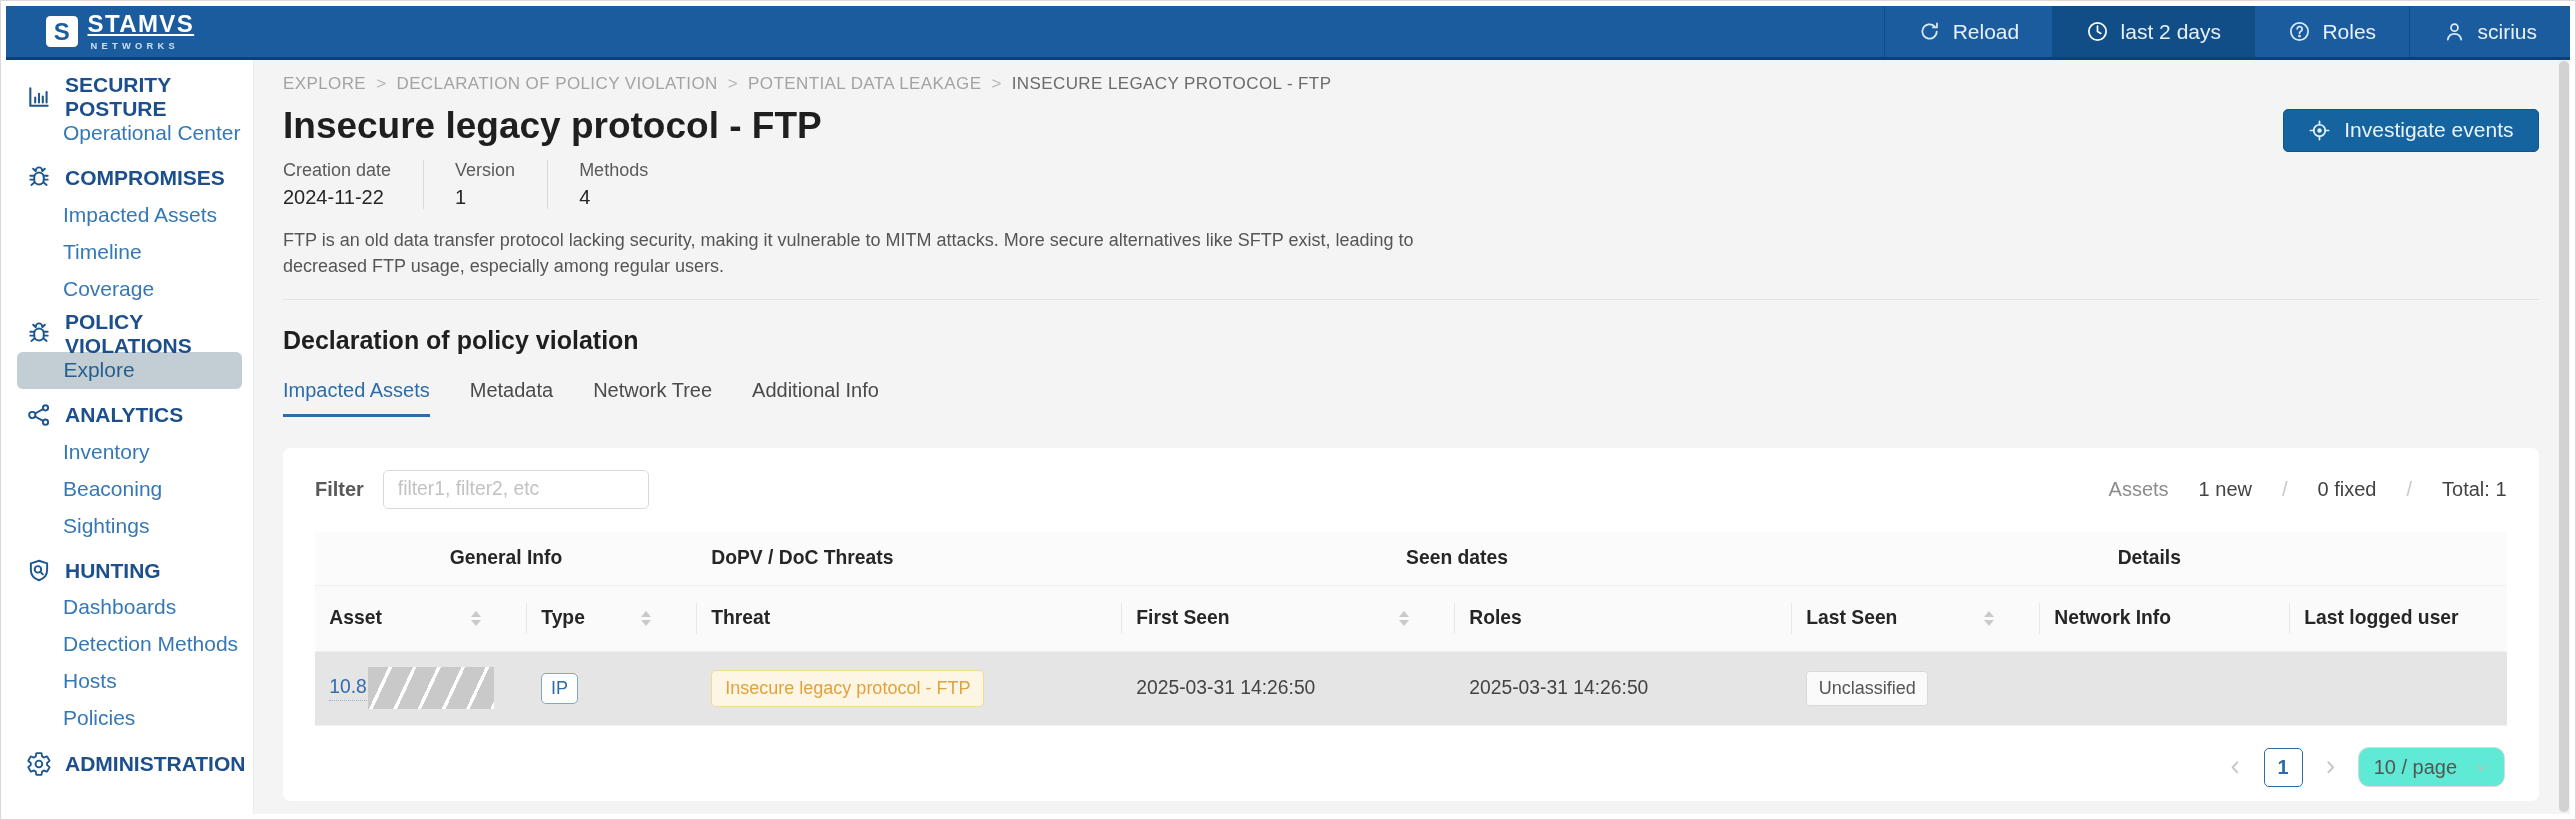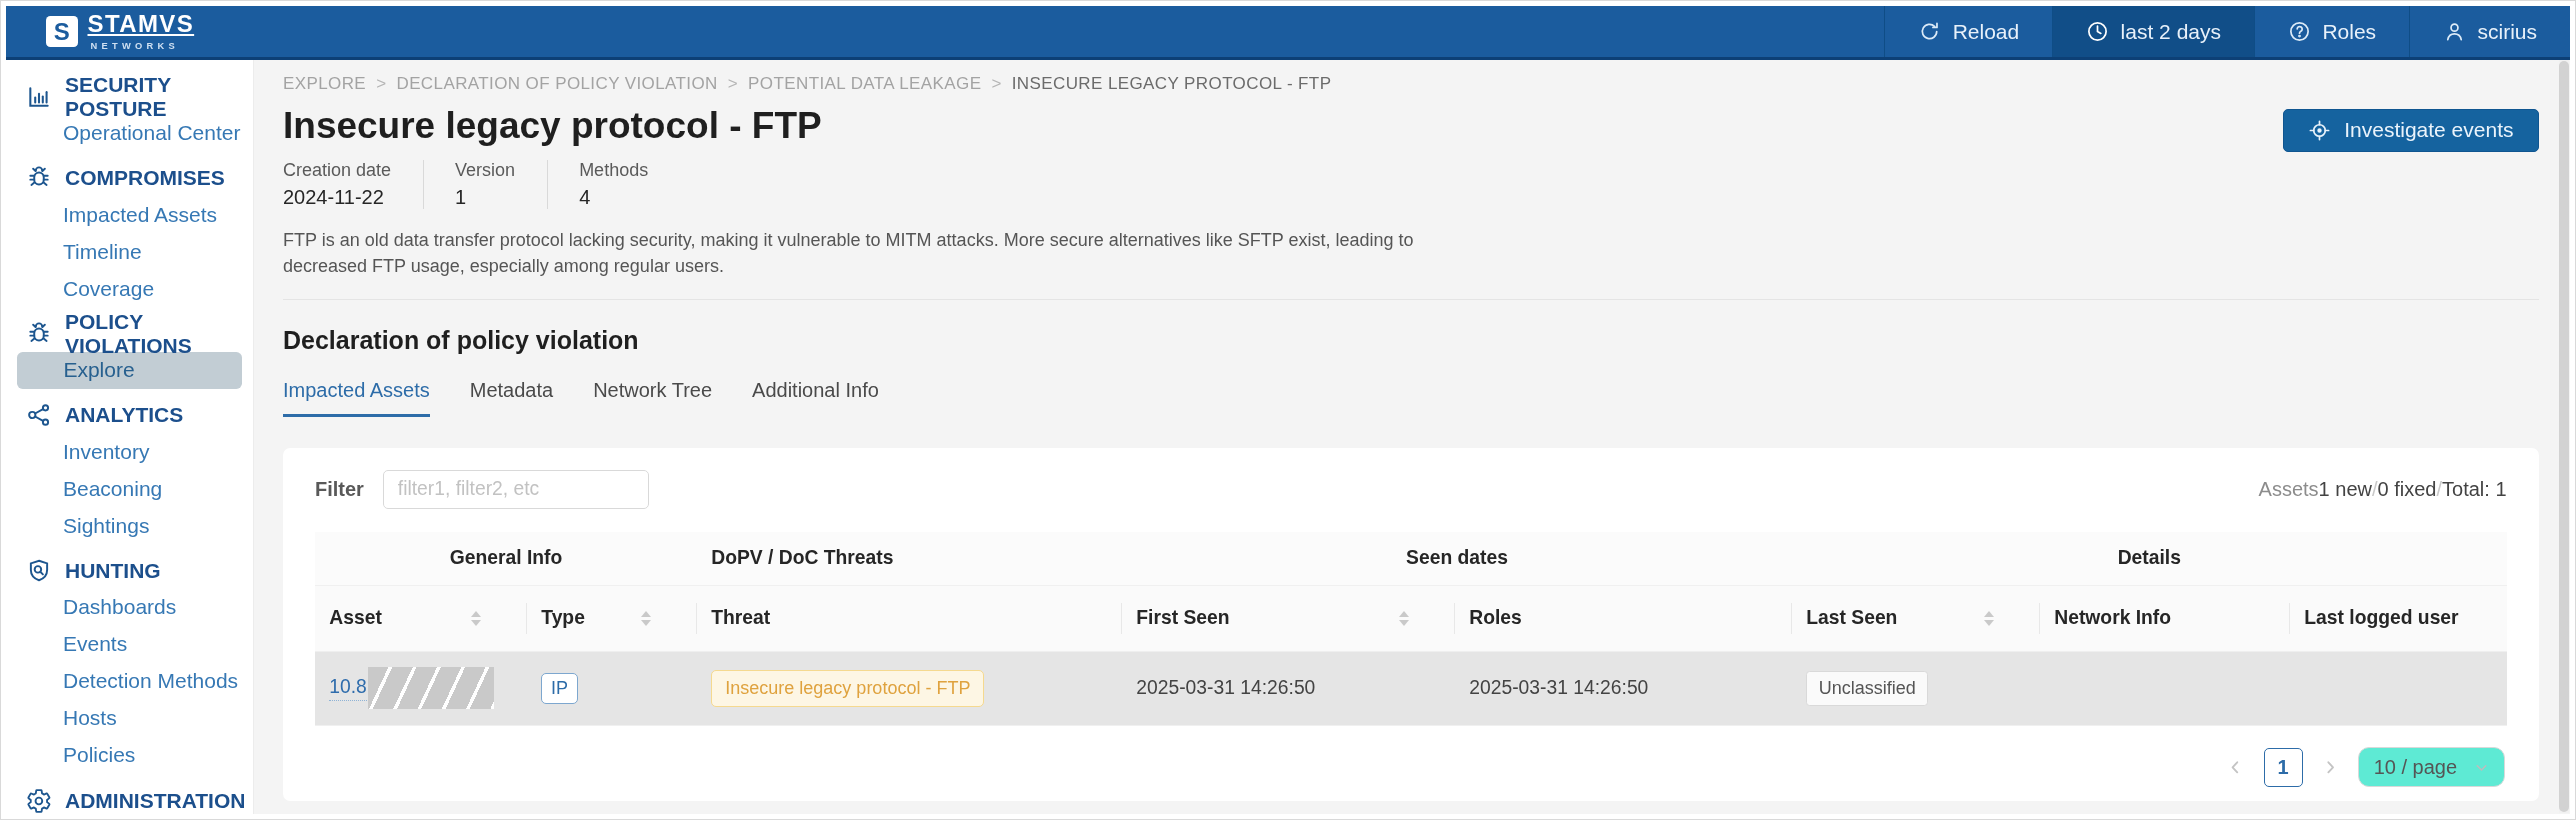--- a/index.html
+++ b/index.html
@@ -55,21 +55,21 @@
   .tabs { margin-top:24px; display:flex; gap:40px; }
   .tab { font-size:20px; color:#4a4a4a; padding-bottom:11.4px; cursor:pointer; }
   .tab.active { color:#2d6ca8; border-bottom:3.6px solid #2d6ca8; }
 
   
   .card { margin-top:31.5px; background:#fff; border-radius:7.2px; height:353px; padding:21.5px 32px 0 32px; overflow:hidden; }
   .filter-row { display:flex; align-items:center; }
   .filter-label { font-size:20px; font-weight:700; color:#595959; margin-right:18.6px; }
   .filter-input { width:266px; height:39px; border:0.7px solid #d9d9d9; border-radius:5px; font-size:19.3px; padding:0 14.3px; color:#333; outline:none; font-family:inherit; }
   .filter-input::placeholder { color:#c2c2c2; }
-  .summary { margin-left:auto; display:flex; align-items:center; font-size:20px; color:#434343; }
+  .summary { margin-left:auto; display:flex; align-items:center; gap:30px; font-size:20px; color:#434343; }
   .summary .muted { color:#8c8c8c; }
   .summary .sep { color:#c9c9c9; }
 
   
   .tbl { margin-top:23px; display:grid; grid-template-columns:212px 170px 425px 333px 337px 248px 250px 1fr; }
   .tc { display:flex; align-items:center; padding-left:14.3px; }
   .g { height:54px; background:#fbfbfb; font-size:19.3px; font-weight:700; color:#262626; border-bottom:0.7px solid #f0f0f0; }
   .g.center { justify-content:center; padding-left:0; }
   .h { height:66px; background:#fafafa; font-size:19.3px; font-weight:700; color:#262626; border-bottom:0.7px solid #efefef; position:relative; }
   .h:not(.last)::after { content:""; position:absolute; right:0; top:26%; height:48%; width:0.7px; background:#e8e8e8; }
@@ -213,23 +213,20 @@
         <div class="side-header">
           <svg width="26" height="26" viewBox="0 0 24 24" fill="none" stroke="currentColor" stroke-width="1.8" stroke-linecap="round">
               <path d="M12 2.5 19.5 5v6c0 4.8-3.2 8-7.5 9.5C7.7 19 4.5 15.8 4.5 11V5z"></path>
               <circle cx="11" cy="10.5" r="3"></circle>
               <path d="m13.2 12.7 2.4 2.4"></path>
             </svg>
           <span>HUNTING</span>
         </div>
         <div class="side-item">
             <span>Dashboards</span>
-          </div>
-        <div class="side-item">
-            <span>Events</span>
           </div>
         <div class="side-item">
             <span>Detection Methods</span>
           </div>
         <div class="side-item">
             <span>Hosts</span>
           </div>
         <div class="side-item">
             <span>Policies</span>
           </div>

